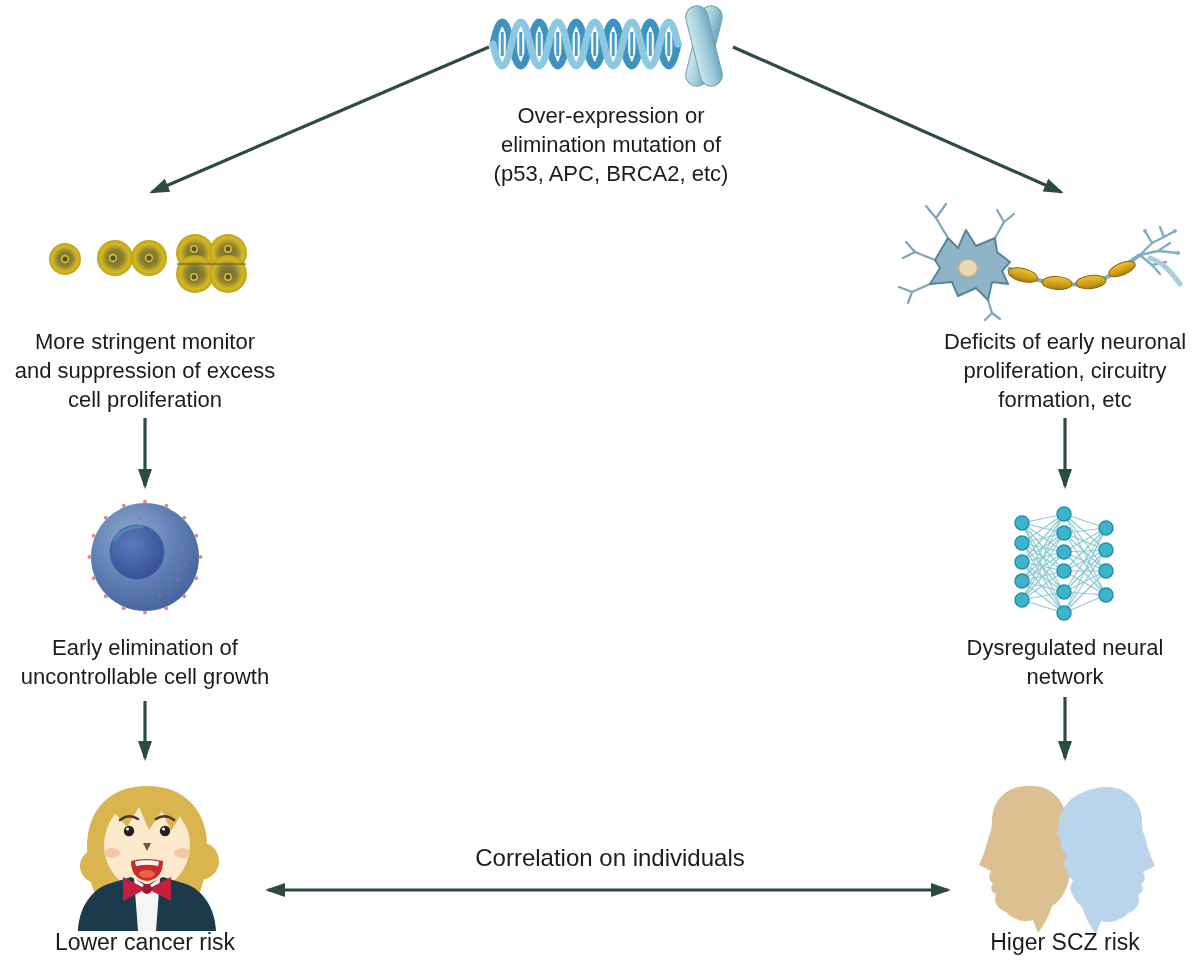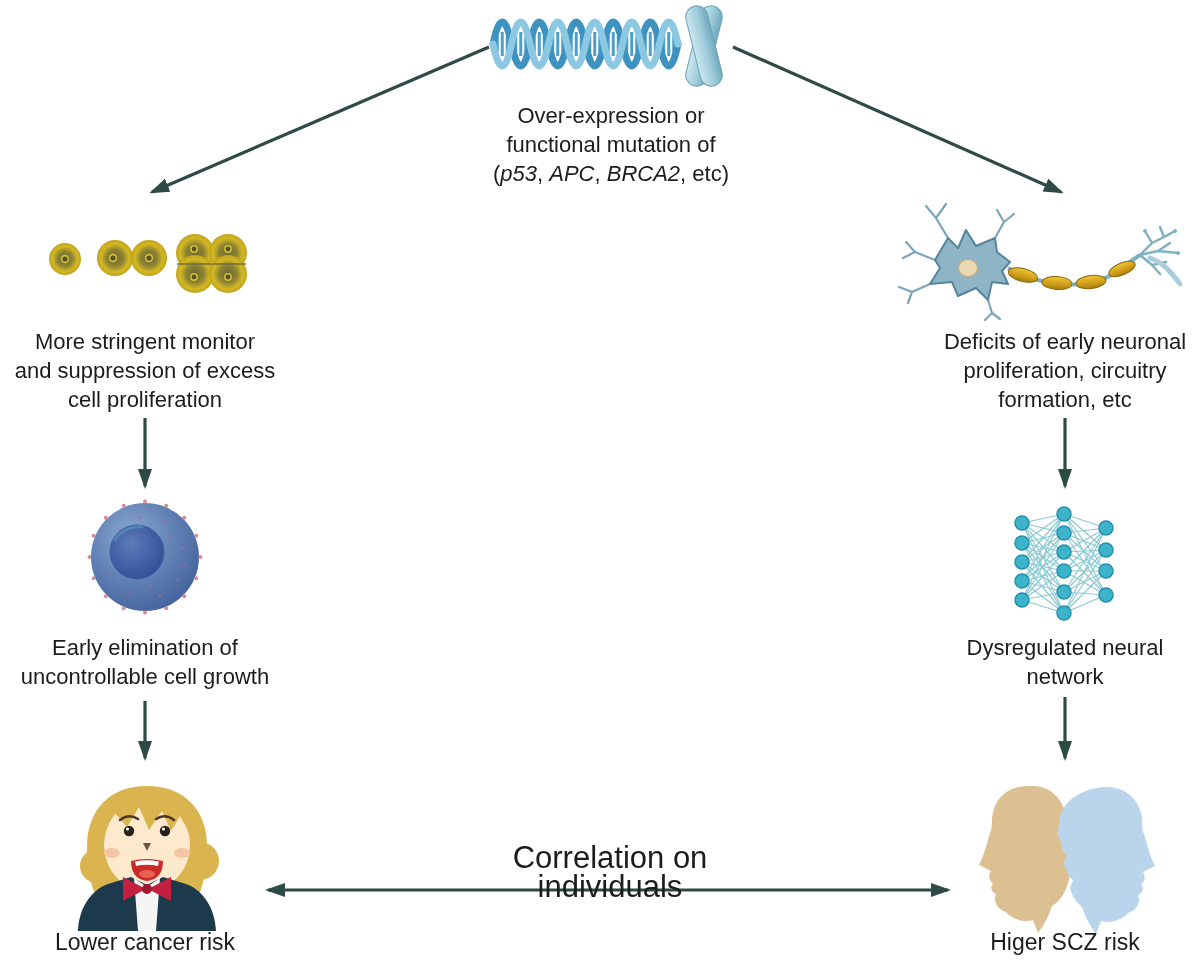--- a/index.html
+++ b/index.html
@@ -2,29 +2,29 @@
 <html><head>
 <meta charset="utf-8">
 <style>
   html,body{margin:0;padding:0;background:#ffffff;}
   .canvas{
     position:relative;width:1200px;height:961px;background:#ffffff;overflow:hidden;
     font-family:"Liberation Sans", sans-serif;color:#1c1c1c;padding-left:26px;
   }
   .art{position:absolute;left:0;top:0;width:1200px;height:961px;}
   .label{position:absolute;text-align:center;font-size:22px;line-height:29px;color:#1c1c1c;}
-  .label .gene{font-style:italic;}
+  .label .gene{}
   .lbl-top{left:411px;top:101px;width:400px;}
   .lbl-left1{left:-10px;top:327px;width:310px;}
   .lbl-left2{left:-10px;top:633px;width:310px;}
   .lbl-left3{left:-10px;top:928px;width:310px;font-size:23px;}
   .lbl-right1{left:910px;top:327px;width:310px;}
   .lbl-right2{left:910px;top:633px;width:310px;}
   .lbl-right3{left:910px;top:928px;width:310px;font-size:23px;}
-  .lbl-corr{left:460px;top:843px;width:300px;font-size:31px;}
+  .lbl-corr{left:460px;top:843px;width:300px;font-size:24px;}
 </style>
 </head>
 <body>
 
 <div class="canvas">
 
   <svg class="art" viewBox="0 0 1200 961" xmlns="http://www.w3.org/2000/svg">
     <defs>
       <marker id="ah" viewBox="0 0 20 16" markerWidth="20" markerHeight="16" refX="17" refY="8" orient="auto-start-reverse" markerUnits="userSpaceOnUse">
         <path d="M0,1 L20,8 L0,15 Z" fill="#2e4a45"></path>
@@ -320,21 +320,21 @@
                C1066,876 1068,868 1063,864
                L1067,856
                C1060,850 1062,840 1057,834
                C1060,826 1058,818 1062,812
                C1066,800 1082,789 1104,787 Z" fill="#b9d4eb"></path>
     </g>
   </svg>
 
   <div class="label lbl-top">
     <div>Over-expression or</div>
-    <div>functional mutation of</div>
+    <div>elimination mutation of</div>
     <div><span>(</span><span class="gene">p53</span><span>, </span><span class="gene">APC</span><span>, </span><span class="gene">BRCA2</span><span>, etc)</span></div>
   </div>
 
   <div class="label lbl-left1">
     <div>More stringent monitor</div>
     <div>and suppression of excess</div>
     <div>cell proliferation</div>
   </div>
 
   <div class="label lbl-left2">

